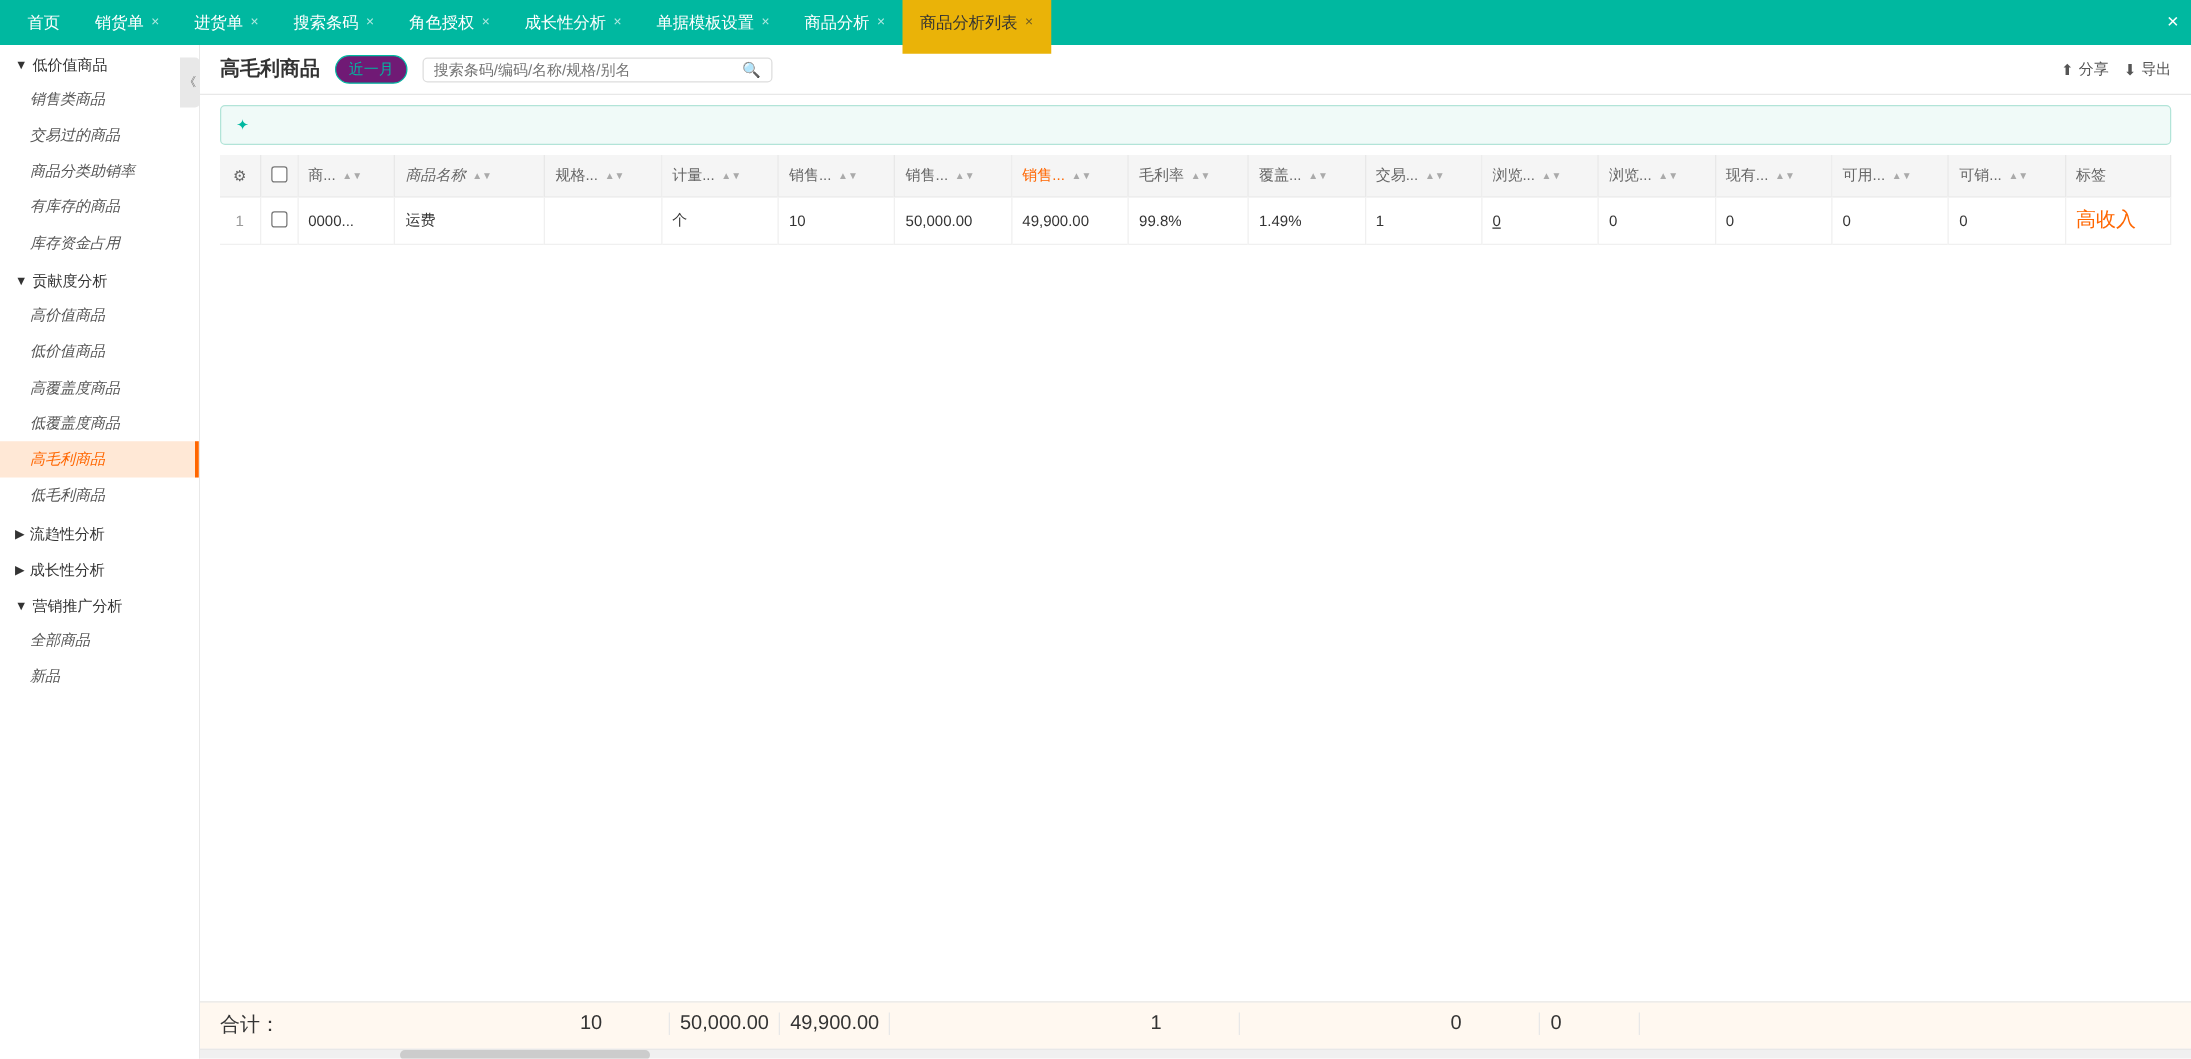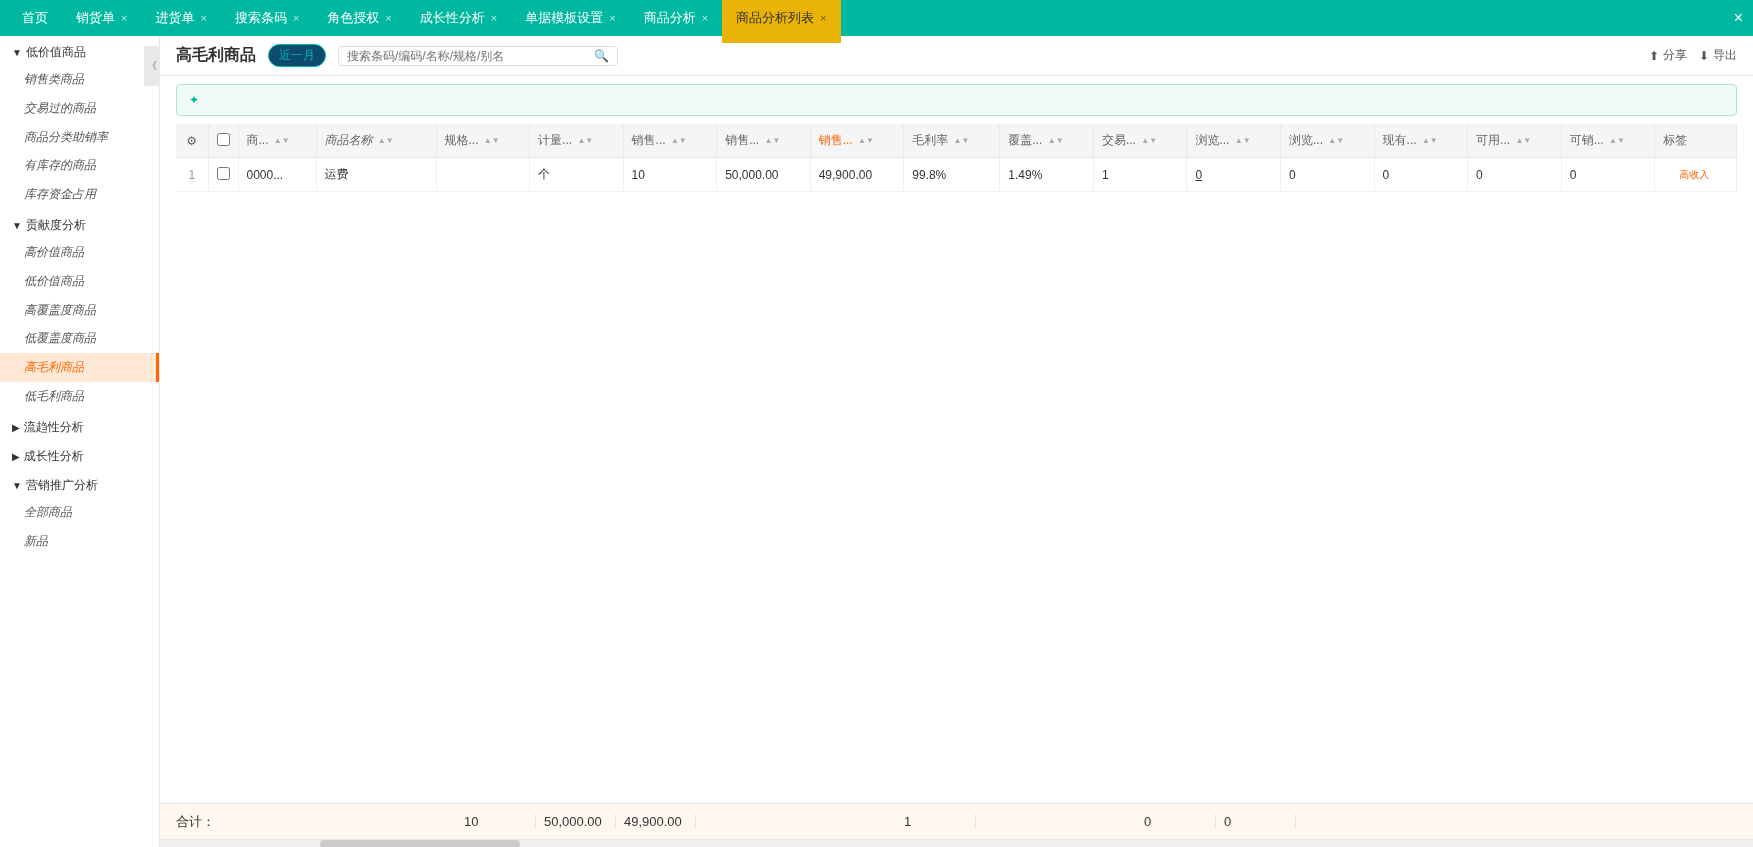--- a/index.html
+++ b/index.html
@@ -119,21 +119,21 @@
       padding: 8px 16px;
       border-bottom: 1px solid #e8e8e8;
       gap: 12px;
     }
     .content-title {
       font-size: 16px;
       font-weight: bold;
       color: #333;
     }
     .filter-btn {
-      background: #0c4a6e;
+      background: #701a75;
       border: 1px solid #00b8a0;
       color: #00b8a0;
       padding: 2px 10px;
       border-radius: 12px;
       cursor: pointer;
       font-size: 12px;
     }
     .search-box {
       display: flex;
       align-items: center;
@@ -216,33 +216,32 @@
       border-bottom: 1px solid #f0f0f0;
     }
     tbody td {
       padding: 8px 8px;
       color: #333;
       border-right: 1px solid #f0f0f0;
       white-space: nowrap;
     }
     .tag-high-income {
       color: #ff6600;
-      font-size: 10px;
-      margin-left: 16px;
+      font-size: 16px;
     }
     .underline-link { text-decoration: underline; cursor: pointer; }
 
     
     .table-footer {
       background: #fff8f0;
       border-top: 1px solid #e8e8e8;
       padding: 8px 16px;
       display: flex;
-      align-items: center;
-      font-size: 13px;
+      align-items: flex-start;
+      font-size: 16px;
       color: #333;
       gap: 0;
       min-height: 36px;
     }
     .footer-label { width: 80px; }
     .footer-cell {
       padding: 0 8px;
       min-width: 80px;
       border-right: 1px solid #e8e8e8;
     }

